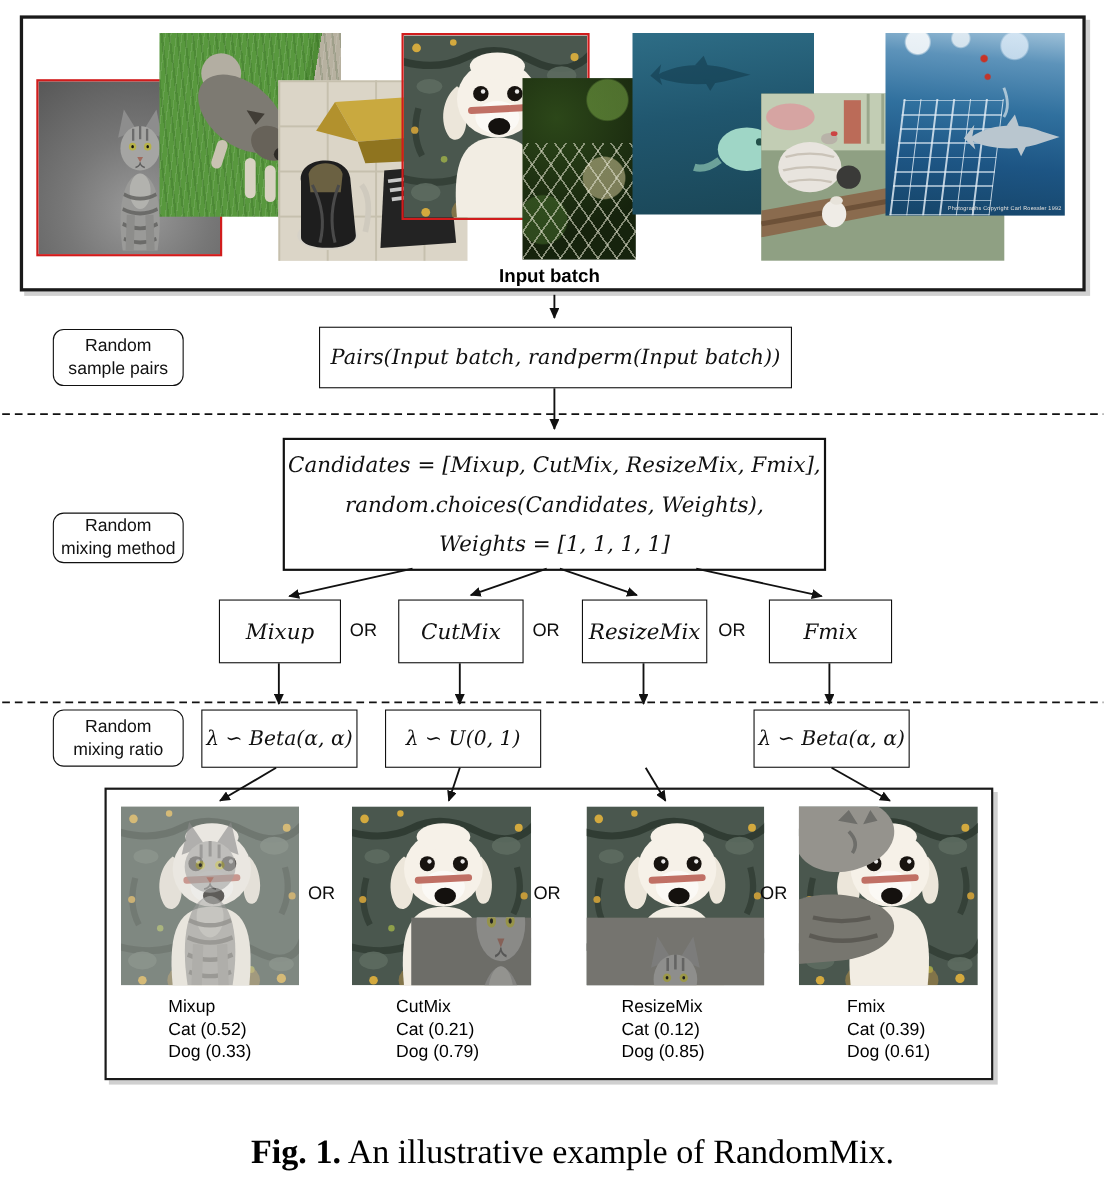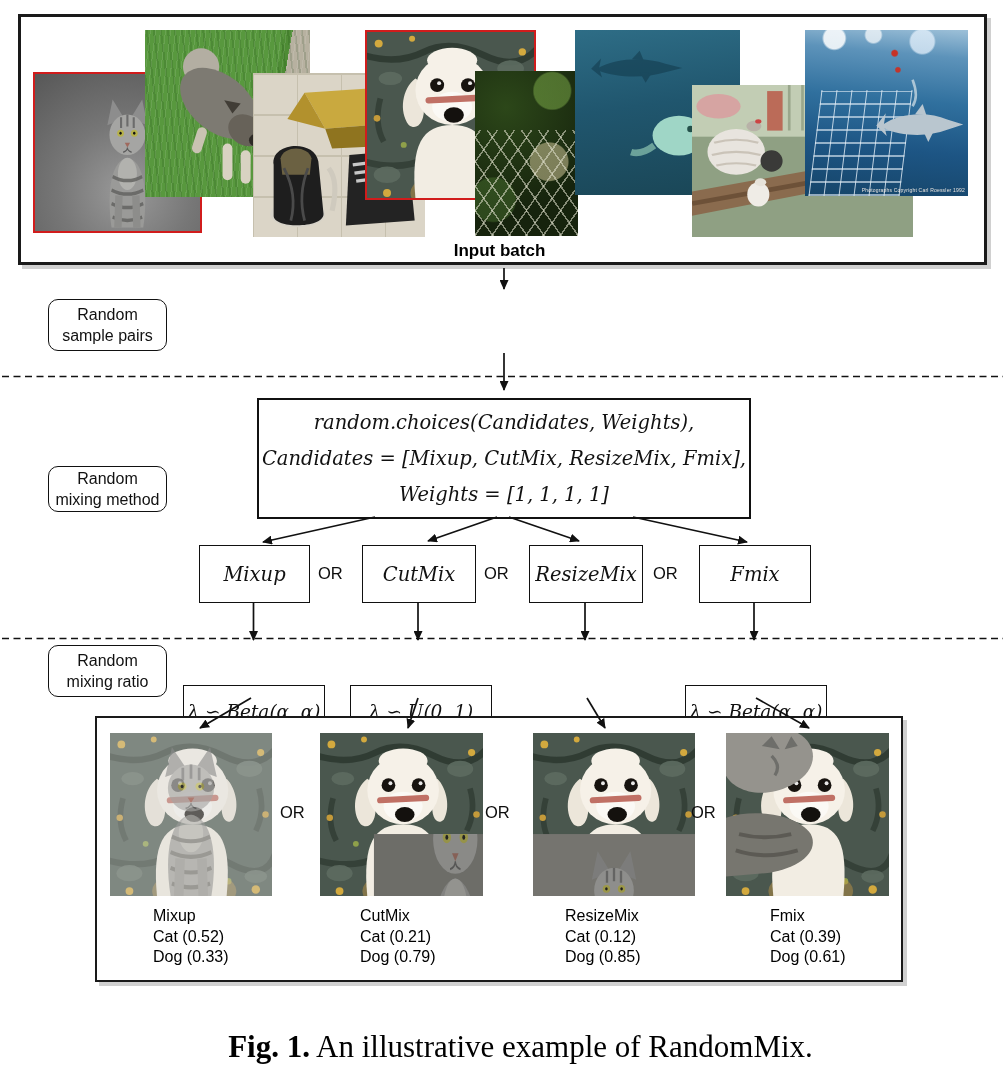--- a/index.html
+++ b/index.html
@@ -66,21 +66,21 @@
   .mathbox{position:absolute;border:1.6px solid #111;background:#fff;text-align:center;
      display:flex;flex-direction:column;justify-content:center;}
   #pairs-box{left:290px;top:297px;width:428px;height:54px;font-size:19px;}
   #choices-box{left:257px;top:398px;width:490px;height:117px;border-width:2px;
      font-size:19.5px;line-height:36px;}
   .mbox{position:absolute;top:545px;height:56px;border:1.7px solid #111;background:#fff;
      display:flex;align-items:center;justify-content:center;font-size:19.5px;}
   #mb-0{left:199px;width:109px;}  #mb-1{left:362px;width:112px;}
   #mb-2{left:529px;width:112px;}  #mb-3{left:699px;width:110px;}
   .lbox{position:absolute;top:645px;height:51px;border:1.7px solid #111;background:#fff;
-     display:flex;align-items:center;justify-content:center;font-size:18.5px;margin-top:40px;}
+     display:flex;align-items:center;justify-content:center;font-size:18.5px;}
   #lb-0{left:183px;width:140px;} #lb-1{left:350px;width:140px;}
   #lb-2{left:518px;width:139px;} #lb-3{left:685px;width:140px;}
   .orlabel{position:absolute;font-size:16.5px;font-weight:500;color:#0d0d0d;width:34px;text-align:left;}
   .or-m{top:564px;} #or-m0{left:318px;} #or-m1{left:484px;} #or-m2{left:653px;}
   .or-o{top:803px;} #or-o0{left:280px;} #or-o1{left:485px;} #or-o2{left:691px;}
   
   .miximg{position:absolute;top:733px;width:162px;height:163px;overflow:hidden;}
   .miximg svg{position:absolute;inset:0;width:100%;height:100%;}
   #mix-0{left:110px;} #mix-1{left:320px;width:163px;} #mix-2{left:533px;} #mix-3{left:726px;width:163px;}
   .outcap{position:absolute;top:906px;width:160px;font-size:16px;line-height:20.5px;color:#000;}
@@ -245,28 +245,31 @@
     </svg>
     <span class="watermark">Photographs Copyright Carl Roessler 1992</span>
   </div>
 
   <div class="batchlabel">Input batch</div>
 
   <div class="rlabel" id="rl-pairs">
     <span>Random</span>
     <span>sample pairs</span>
   </div>
+  <div class="mathbox math" id="pairs-box">
+    <span>Pairs(Input batch, randperm(Input batch))</span>
+  </div>
 
   <div class="rlabel" id="rl-method">
     <span>Random</span>
     <span>mixing method</span>
   </div>
   <div class="mathbox math" id="choices-box">
+    <span>Candidates = [Mixup, CutMix, ResizeMix, Fmix],</span>
     <span>random.choices(Candidates, Weights),</span>
-    <span>Candidates = [Mixup, CutMix, ResizeMix, Fmix],</span>
     <span>Weights = [1, 1, 1, 1]</span>
   </div>
 
   <div class="mbox math" id="mb-0">
       <span>Mixup</span>
     </div>
   <div class="orlabel or-m" id="or-m0">OR</div>
   <div class="mbox math" id="mb-1">
       <span>CutMix</span>
     </div>

